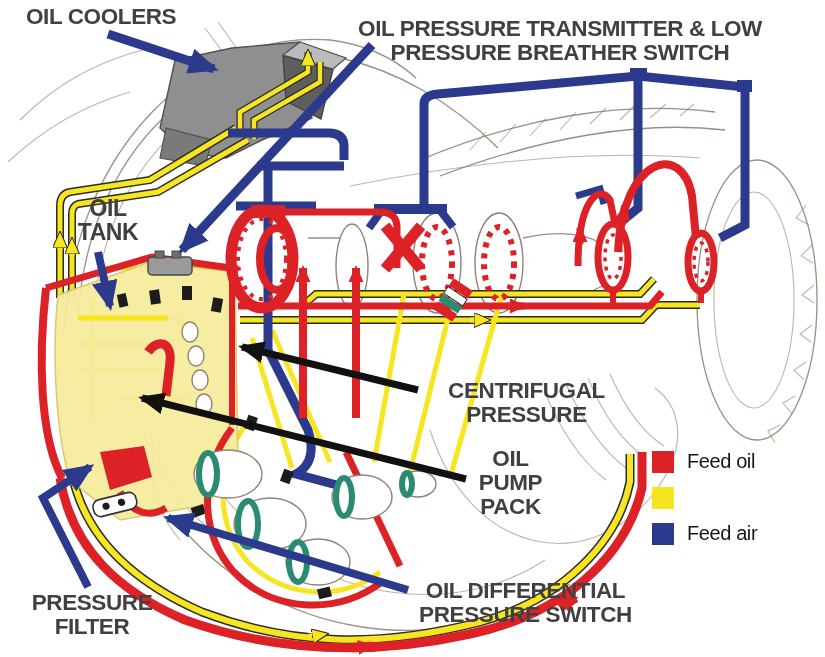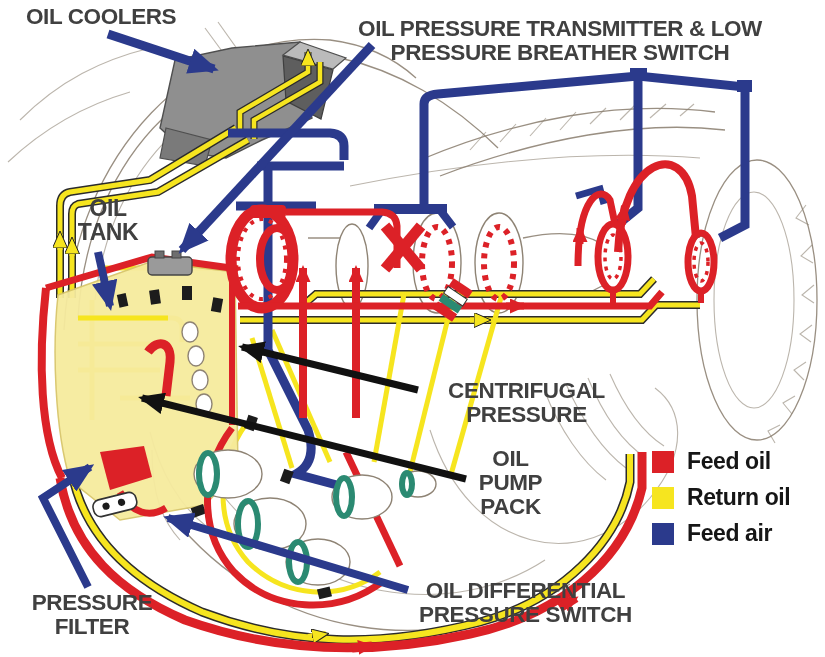--- a/index.html
+++ b/index.html
@@ -14,21 +14,21 @@
   .feedfill{fill:var(--feed);stroke:none;}
   .ret{stroke:var(--ret);fill:none;}
   .under{stroke:#2b2b2b;fill:none;}
   .tealring{stroke:var(--teal);fill:none;stroke-width:6;}
   .clamp{fill:#1c1c1c;stroke:none;}
   .lbl{position:absolute;font-weight:bold;color:#404040;line-height:1.06;
        font-size:22.5px;letter-spacing:-0.4px;text-align:center;white-space:nowrap;}
   .legend{position:absolute;left:652px;top:450px;}
   .legend-row{display:flex;align-items:center;margin-bottom:13px;height:23px;}
   .legend-sw{width:22px;height:22px;margin-right:13px;flex:0 0 auto;}
-  .legend-label{font-weight:bold;font-size:23px;color:#161616;letter-spacing:-0.4px;white-space:nowrap;}
+  .legend-label{font-weight:normal;font-size:20px;color:#161616;letter-spacing:-0.4px;white-space:nowrap;}
 </style>
 </head>
 <body>
 
 <div class="stage">
 
 <svg width="825" height="657" viewBox="0 0 825 657">
   <defs>
     <marker id="bh" markerUnits="userSpaceOnUse" markerWidth="30" markerHeight="26" refX="25" refY="13" orient="auto">
       <polygon points="0,0 30,13 0,26" fill="#2B3A8C"></polygon>
@@ -288,21 +288,20 @@
   <div>FILTER</div>
 </div>
 
 <div class="legend">
   <div class="legend-row">
     <div class="legend-sw" style="background: rgb(220, 33, 39);"></div>
     <div class="legend-label">Feed oil</div>
   </div>
   <div class="legend-row">
     <div class="legend-sw" style="background: rgb(246, 229, 31);"></div>
-    <div class="legend-label">Return oil</div>
   </div>
   <div class="legend-row">
     <div class="legend-sw" style="background: rgb(43, 58, 140);"></div>
     <div class="legend-label">Feed air</div>
   </div>
 </div>
 
 </div>
 
 </body></html>

